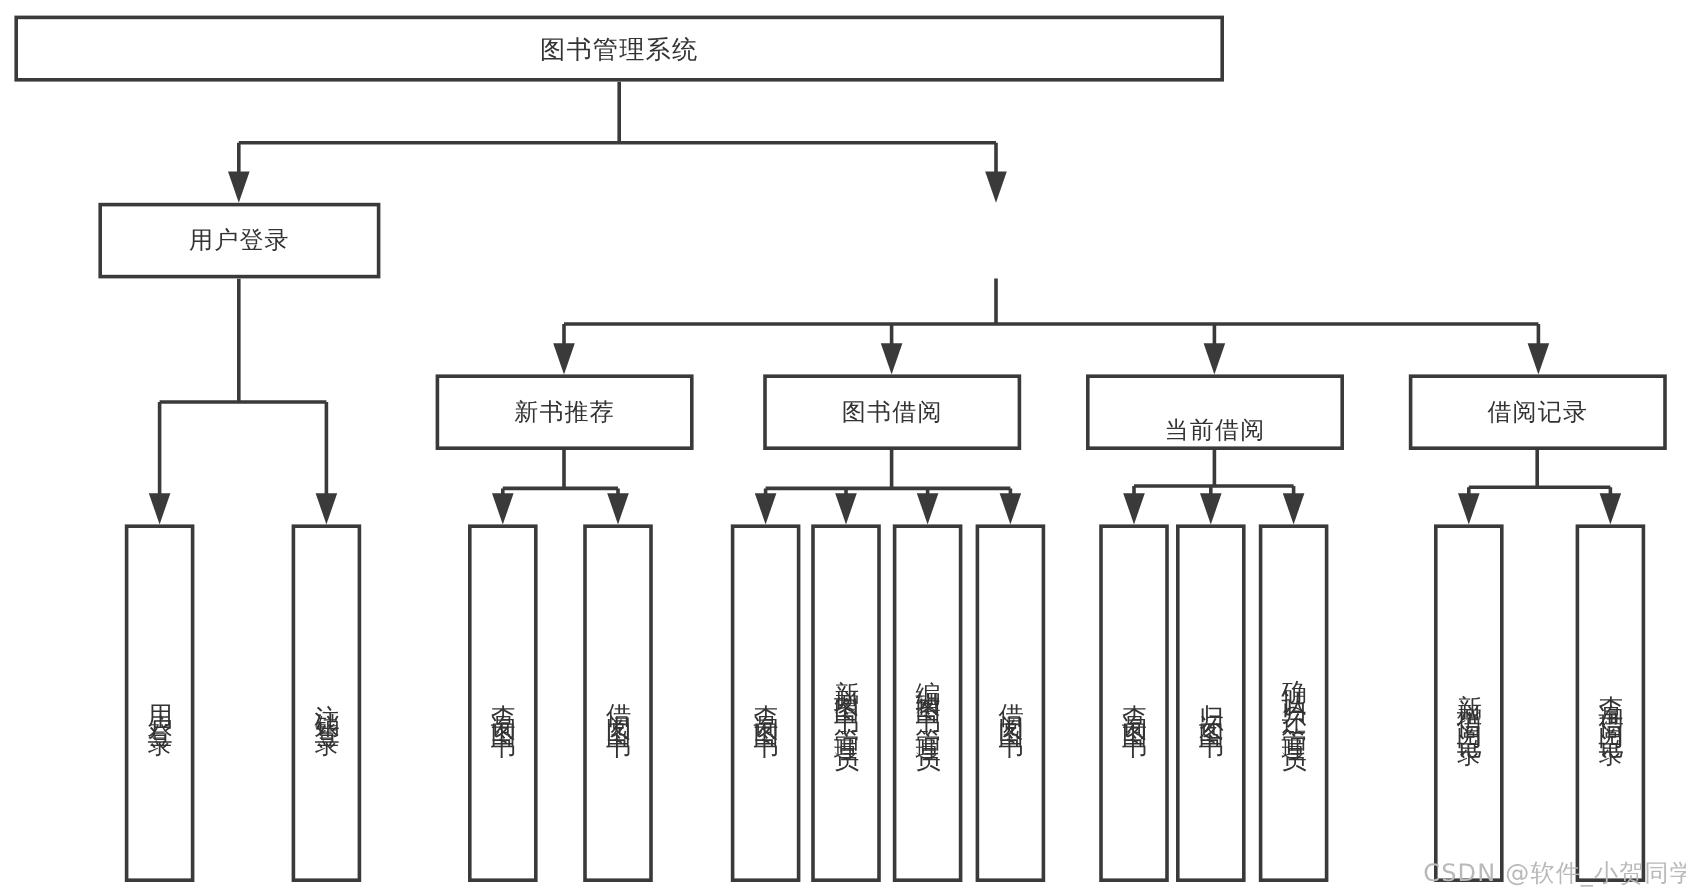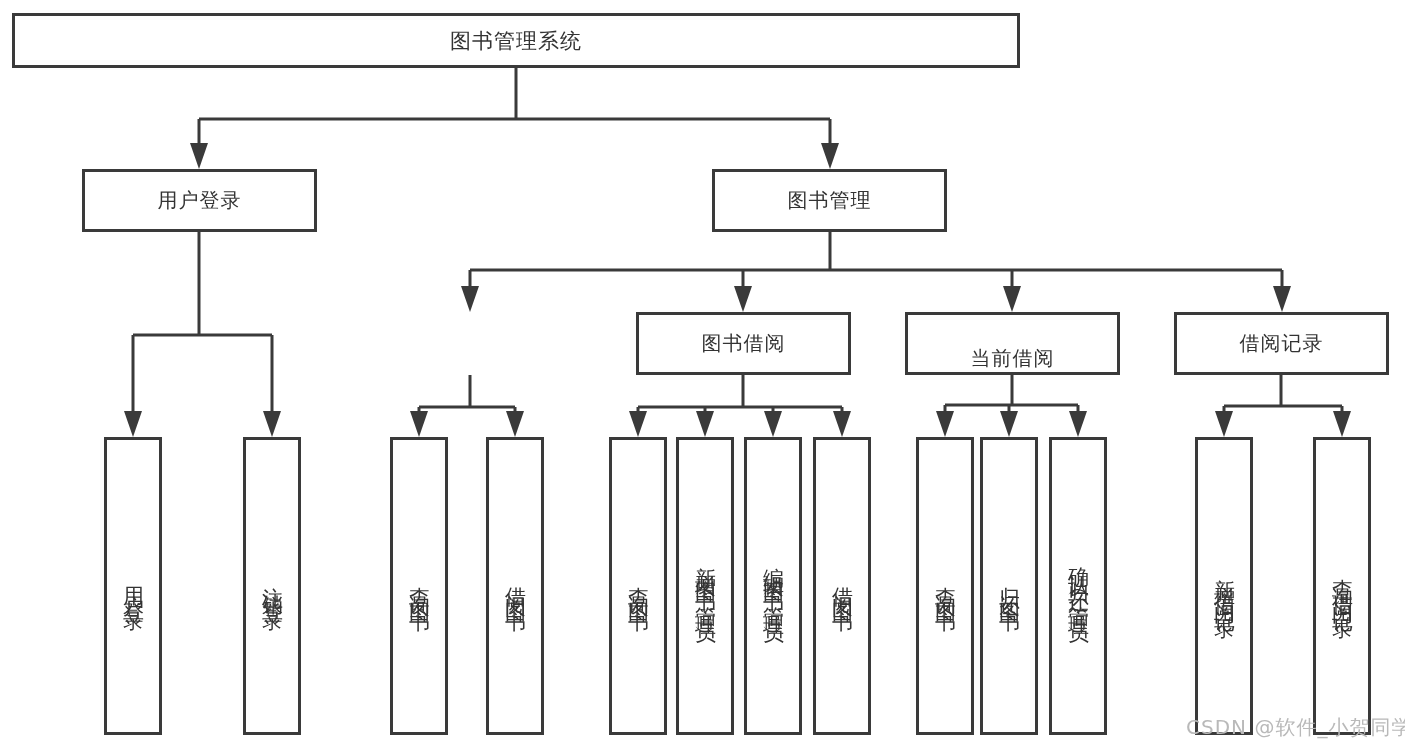--- a/index.html
+++ b/index.html
@@ -111,24 +111,24 @@
     </g>
   </svg>
 
   <div class="hbox" id="root-box">
     <span>图书管理系统</span>
   </div>
 
   <div class="hbox" id="node-user-login">
     <span>用户登录</span>
   </div>
-  <div class="hbox" id="node-book-management">
-    <span>图书管理</span>
+
+  <div class="hbox" id="node-new-book-recommend">
+    <span>新书推荐</span>
   </div>
-
   <div class="hbox" id="node-book-borrow">
     <span>图书借阅</span>
   </div>
   <div class="hbox" id="node-current-borrow">
     <span>当前借阅</span>
   </div>
   <div class="hbox" id="node-borrow-records">
     <span>借阅记录</span>
   </div>
 

